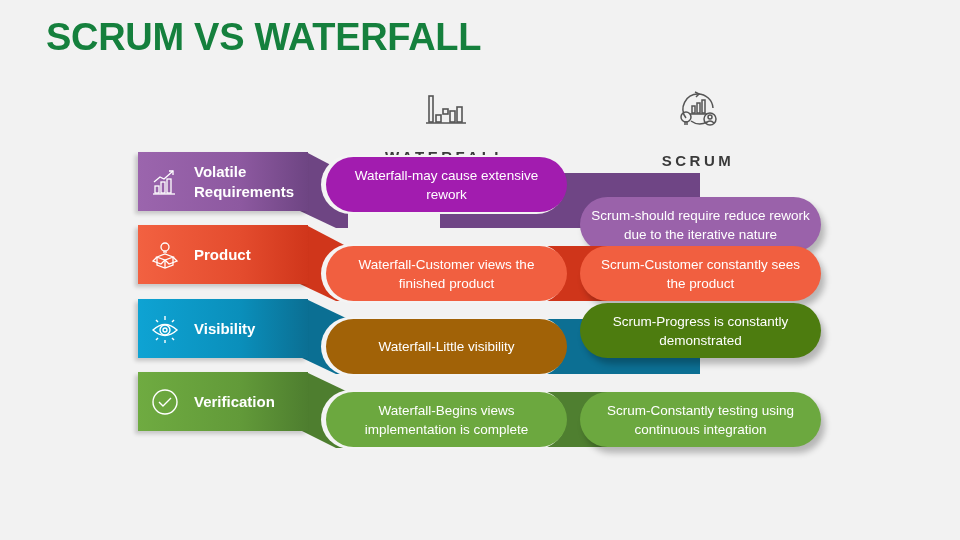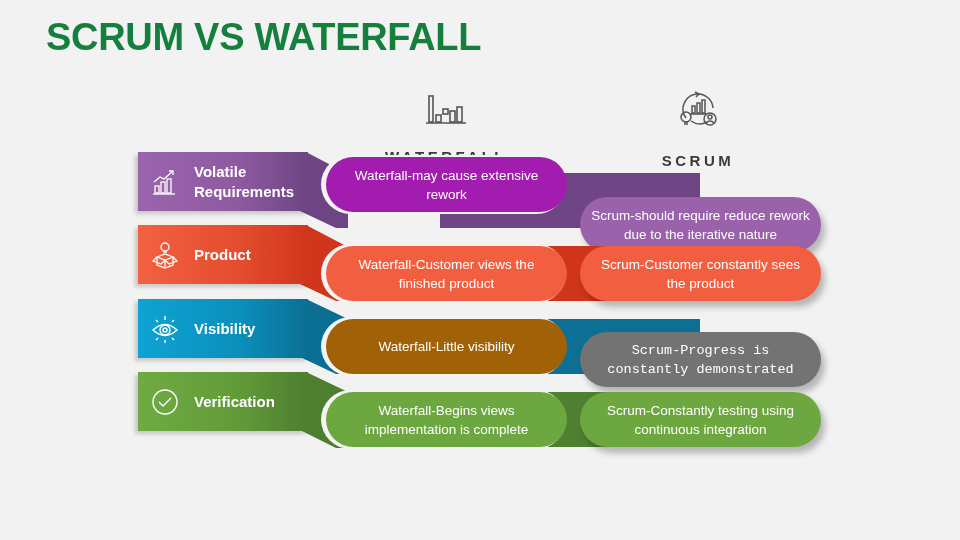--- a/index.html
+++ b/index.html
@@ -150,21 +150,21 @@
         <line x1="6" y1="6" x2="8" y2="8"></line>
         <line x1="24" y1="6" x2="22" y2="8"></line>
         <line x1="6" y1="26" x2="8" y2="24"></line>
         <line x1="24" y1="26" x2="22" y2="24"></line>
       </svg>
     </span>
     <span class="name">Visibility</span>
   </div>
   <div class="band" style="top:20px; background:#0c6f93;"></div>
   <div class="pill left" style="top:20px; background:#a16207;">Waterfall-Little visibility</div>
-  <div class="pill right" style="top:33px; background:#737373;font-family:Liberation Mono, monospace;">Scrum-Progress is constantly demonstrated</div>
+  <div class="pill right" style="top:4px; background:#4d7c0f;">Scrum-Progress is constantly demonstrated</div>
 </div>
 
 <div class="row" style="top:372px;">
   <svg class="wing" width="60" height="80" style="top:0;">
     <polygon points="0,0 6,0 48,20 48,76 36,76 0,58" fill="#4e7e2f"></polygon>
   </svg>
   <div class="tab" style="top:0; background:linear-gradient(90deg,#6fab41 0%,#629a39 60%,#4e7e2f 100%);">
     <span class="ico">
       <svg viewBox="0 0 30 30" fill="none" stroke="#fff" stroke-width="1.4">
         <circle cx="15" cy="15" r="12"></circle>

